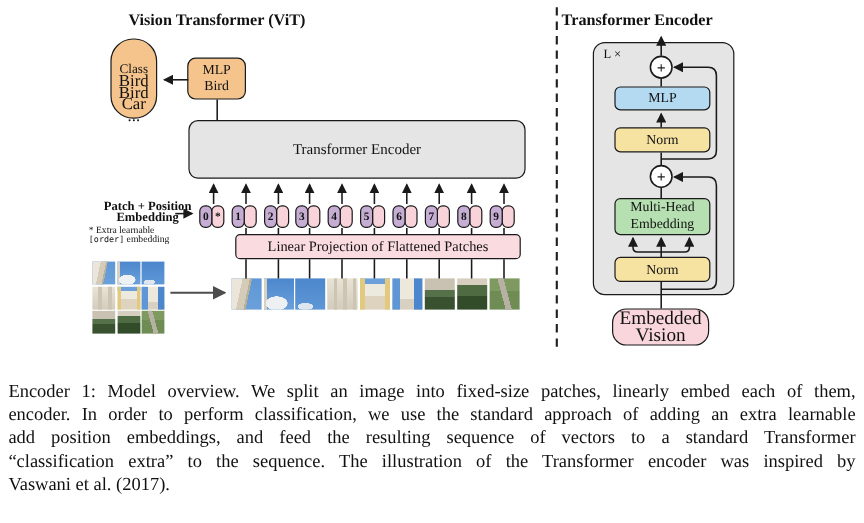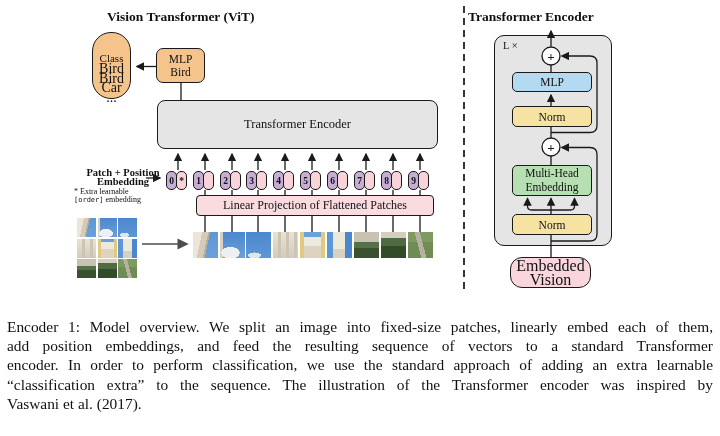--- a/index.html
+++ b/index.html
@@ -235,19 +235,19 @@
       <path d="M551 241 H590 Q597 241 597 234 V154.5 Q597 147.5 590 147.5 H562" marker-end="url(#ah)"></path>
       <circle cx="551" cy="56" r="9" fill="#ffffff"></circle>
       <circle cx="551" cy="147" r="9" fill="#ffffff"></circle>
     </g>
     <text x="551" y="60.5" text-anchor="middle" font-size="13" font-weight="bold" fill="#1a1a1a">+</text>
     <text x="551" y="151.5" text-anchor="middle" font-size="13" font-weight="bold" fill="#1a1a1a">+</text>
   </svg>
 
   <div class="caption">
     <div class="cap-line">Encoder 1: Model overview. We split an image into fixed-size patches, linearly embed each of them,</div>
+    <div class="cap-line">encoder. In order to perform classification, we use the standard approach of adding an extra learnable</div>
     <div class="cap-line">add position embeddings, and feed the resulting sequence of vectors to a standard Transformer</div>
-    <div class="cap-line">encoder. In order to perform classification, we use the standard approach of adding an extra learnable</div>
     <div class="cap-line">“classification extra” to the sequence. The illustration of the Transformer encoder was inspired by</div>
     <div class="cap-line last">Vaswani et al. (2017).</div>
   </div>
 
 </div>
 
 </body></html>

